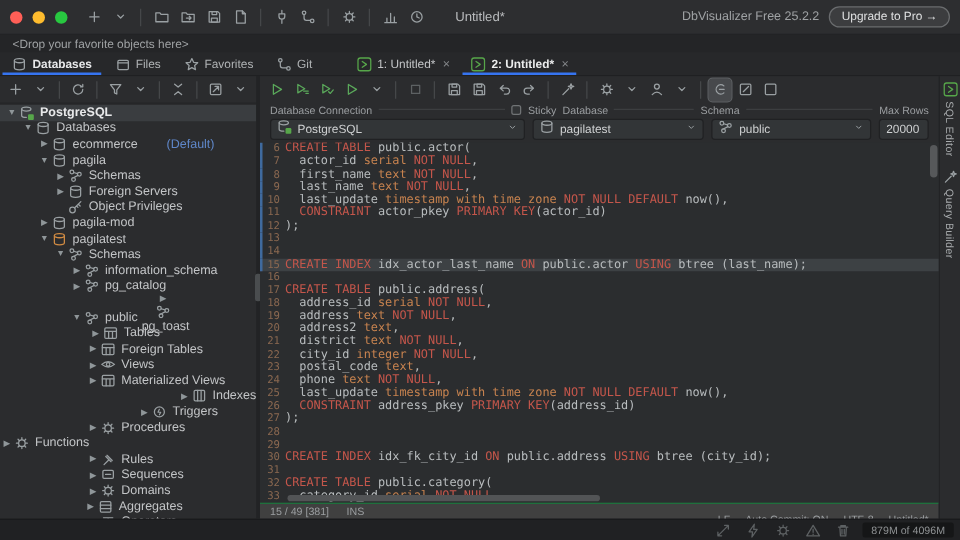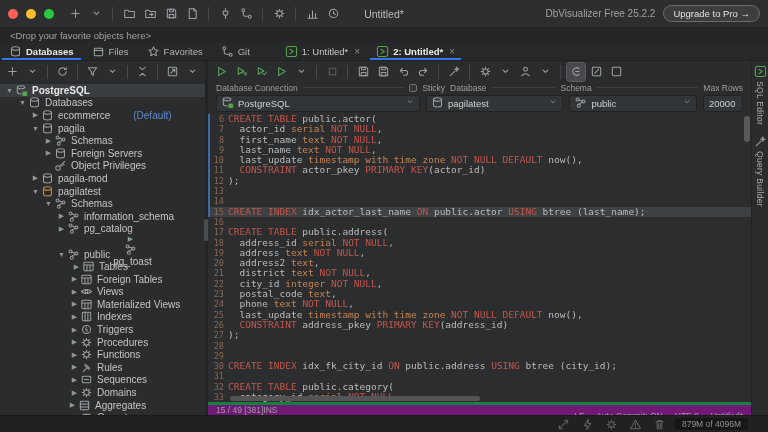--- a/index.html
+++ b/index.html
@@ -61,28 +61,28 @@
   #code{position:absolute;inset:0;font-family:"DejaVu Sans Mono",monospace;font-size:9.5px;line-height:10.3px;}
   .cline{display:flex;height:10.3px;white-space:pre;}
   .cline.hl{background:#3d4144;}
   .lnum{width:20px;flex:none;text-align:right;padding-right:4px;color:#8a6850;font-size:8.5px;border-left:2px solid transparent;}
   .cline.chg .lnum{border-left-color:#3f6a9e;}
   .ctext{flex:1;}
   .tk-k{color:#c4564b;} .tk-t{color:#c8834f;} .tk-i{color:#b8bcbe;}
   #vscroll{position:absolute;right:1px;top:2px;width:6px;height:26px;background:#56585a;border-radius:3px;}
   #hscroll{position:absolute;left:22px;bottom:1px;height:5px;width:46%;background:#525456;border-radius:3px;}
   
-  #ed-status{height:13px;display:flex;align-items:center;font-size:8.5px;color:#9b9ea1;padding:0 8px;flex:none;background:#701a75;border-top:3px solid #15803d;}
+  #ed-status{height:13px;display:flex;align-items:center;font-size:8.5px;color:#9b9ea1;padding:0 8px;flex:none;gap:14px;background:#404040;border-top:1px solid #15803d;}
   #ed-status .right{margin-left:auto;display:flex;gap:12px;margin-top:12px;}
   
   #rightstrip{width:17px;flex:none;background:#2b2c2e;border-left:1px solid #222325;display:flex;flex-direction:column;align-items:center;padding-top:4px;gap:10px;}
   .vtab{display:flex;flex-direction:column;align-items:center;gap:3px;}
   .vtab .vlabel{writing-mode:vertical-rl;font-size:8.5px;color:#a9acae;letter-spacing:.3px;}
   
-  #statusbar{height:17px;background:#202123;flex:none;display:flex;align-items:center;justify-content:flex-end;gap:6px;padding:0 20px;border-top:1px solid #191a1c;}
+  #statusbar{height:17px;background:#202123;flex:none;display:flex;align-items:center;justify-content:flex-end;gap:6px;padding:0 5px;border-top:1px solid #191a1c;}
   #memory{background:#151617;color:#8f9294;font-size:8.5px;padding:1px 7px;border-radius:2px;}
 </style>
 </head>
 <body>
 
 <div id="app">
 
   <div id="titlebar">
     <div class="lights">
       <div class="light" style="background:#ff5f57"></div>
@@ -427,45 +427,45 @@
             <span class="tlabel">Views</span>
           </div>
           <div class="trow" style="padding-left: 69px;">
             <span class="arr">▶</span>
             <svg class="ic " viewBox="0 0 14 14">
               <rect x="2" y="2.5" width="10" height="9" rx="1"></rect>
               <path d="M2 5.5h10M5.3 5.5v6M8.6 5.5v6"></path>
             </svg>
             <span class="tlabel">Materialized Views</span>
           </div>
-          <div class="trow" style="padding-left: 69px;">
+          <div class="trow" style="padding-left: 69px; justify-content: flex-end;">
             <span class="arr">▶</span>
             <svg class="ic " viewBox="0 0 14 14">
               <rect x="2.5" y="2.5" width="9" height="9" rx="1"></rect>
               <path d="M5.5 2.5v9M8.5 2.5v9"></path>
             </svg>
             <span class="tlabel">Indexes</span>
           </div>
-          <div class="trow" style="padding-left: 69px;">
+          <div class="trow" style="padding-left: 110px;">
             <span class="arr">▶</span>
             <svg class="ic " viewBox="0 0 14 14">
               <circle cx="7" cy="7" r="4.3"></circle>
               <path d="M7 4.8 5.8 7.3h2.4L7 9.5" stroke-width="1"></path>
             </svg>
             <span class="tlabel">Triggers</span>
           </div>
           <div class="trow" style="padding-left: 69px;">
             <span class="arr">▶</span>
             <svg class="ic " viewBox="0 0 14 14">
               <circle cx="7" cy="7" r="2.8"></circle>
               <path d="M7 2.3v1.5M7 10.2v1.5M2.3 7h1.5M10.2 7h1.5M3.7 3.7l1 1M9.3 9.3l1 1M10.3 3.7l-1 1M4.7 9.3l-1 1"></path>
             </svg>
             <span class="tlabel">Procedures</span>
           </div>
-          <div class="trow" style="padding-left: 69px;">
+          <div class="trow" style="">
             <span class="arr">▶</span>
             <svg class="ic " viewBox="0 0 14 14">
               <circle cx="7" cy="7" r="2.8"></circle>
               <path d="M7 2.3v1.5M7 10.2v1.5M2.3 7h1.5M10.2 7h1.5M3.7 3.7l1 1M9.3 9.3l1 1M10.3 3.7l-1 1M4.7 9.3l-1 1"></path>
             </svg>
             <span class="tlabel">Functions</span>
           </div>
           <div class="trow" style="padding-left: 69px;">
             <span class="arr">▶</span>
             <svg class="ic " viewBox="0 0 14 14">

